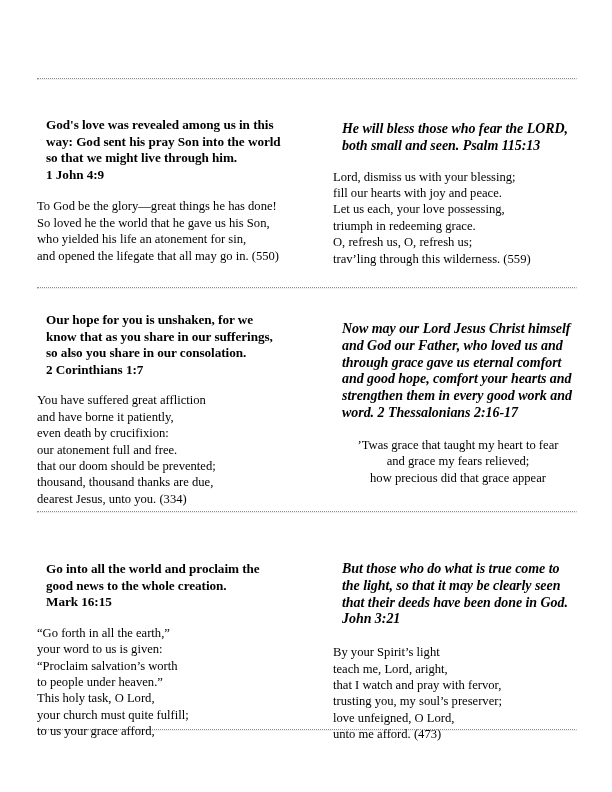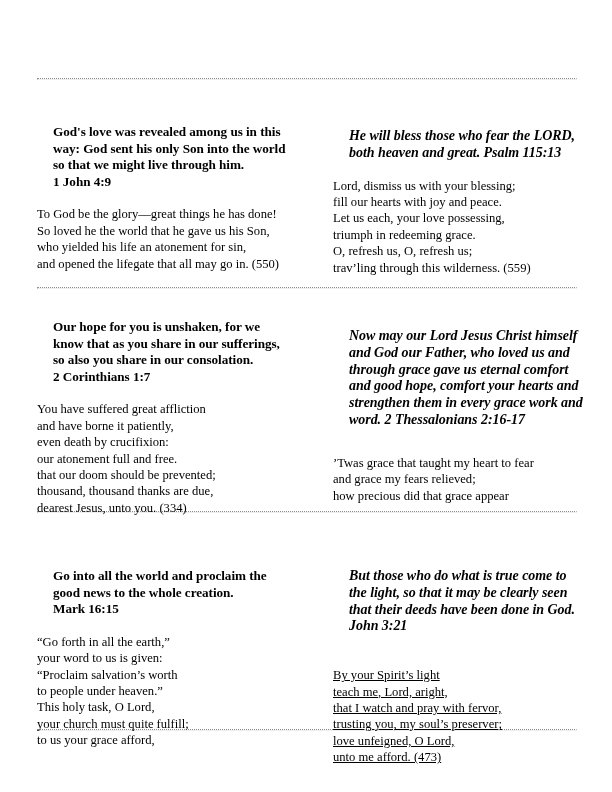--- a/index.html
+++ b/index.html
@@ -48,77 +48,77 @@
   .r2-right  { top: 312px; }
   .r3-left   { top: 552px; }
   .r3-right  { top: 552px; }
 
   
   .scripture {
     font-weight: bold;
     font-size: 13.2px;
     line-height: 16.6px;
     letter-spacing: -0.05px;
-    margin: 16px;
+    margin: 9px;
   }
   .col-right .scripture {
     font-size: 14px;
     line-height: 16.8px;
     font-style: italic;
   }
 
   .stanza {
     font-weight: normal;
     font-size: 12.6px;
     line-height: 16.4px;
     margin: 0;
   }
   .col-left  .stanza { margin-top: 15px; }
   .col-right .stanza { margin-top: 14px; }
 
   .r2-left .stanza { margin-top: 14px; }
   .r3-left .stanza { margin-top: 14px; }
-  .r2-right .stanza { margin-top: 26px; }
-  .r3-right .stanza { margin-top: 32px; text-decoration: underline; }
+  .r2-right .stanza { margin-top: 15px; text-align: center; }
+  .r3-right .stanza { margin-top: 16px; }
 
   .smallcaps {
     font-variant: small-caps;
   }
 
   .line { display: block; white-space: pre; }
 </style>
 </head>
 <body>
 
 <div class="page">
 
   <hr class="divider d1">
   <hr class="divider d2">
   <hr class="divider d3">
   <hr class="divider d4">
 
   <div class="col-left r1-left">
     <p class="scripture">
         <span class="line">God's love was revealed among us in this</span>
-        <span class="line">way: God sent his only Son into the world</span>
+        <span class="line">way: God sent his pray Son into the world</span>
         <span class="line">so that we might live through him.</span>
         <span class="line">1 John 4:9</span>
       </p>
     <p class="stanza">
         <span class="line">To God be the glory—great things he has done!</span>
         <span class="line">So loved he the world that he gave us his Son,</span>
         <span class="line">who yielded his life an atonement for sin,</span>
         <span class="line">and opened the lifegate that all may go in. (550)</span>
       </p>
   </div>
 
   <div class="col-right r1-right">
     <p class="scripture">
         <span class="line">He will bless those who fear the L<span class="smallcaps">ORD</span>,</span>
-        <span class="line">both heaven and great. Psalm 115:13</span>
+        <span class="line">both small and seen. Psalm 115:13</span>
       </p>
     <p class="stanza">
         <span class="line">Lord, dismiss us with your blessing;</span>
         <span class="line">fill our hearts with joy and peace.</span>
         <span class="line">Let us each, your love possessing,</span>
         <span class="line">triumph in redeeming grace.</span>
         <span class="line">O, refresh us, O, refresh us;</span>
         <span class="line">trav’ling through this wilderness. (559)</span>
       </p>
   </div>
@@ -140,21 +140,21 @@
         <span class="line">dearest Jesus, unto you. (334)</span>
       </p>
   </div>
 
   <div class="col-right r2-right">
     <p class="scripture">
         <span class="line">Now may our Lord Jesus Christ himself</span>
         <span class="line">and God our Father, who loved us and</span>
         <span class="line">through grace gave us eternal comfort</span>
         <span class="line">and good hope, comfort your hearts and</span>
-        <span class="line">strengthen them in every grace work and</span>
+        <span class="line">strengthen them in every good work and</span>
         <span class="line">word. 2 Thessalonians 2:16-17</span>
       </p>
     <p class="stanza">
         <span class="line">’Twas grace that taught my heart to fear</span>
         <span class="line">and grace my fears relieved;</span>
         <span class="line">how precious did that grace appear</span>
       </p>
   </div>
 
   <div class="col-left r3-left">

